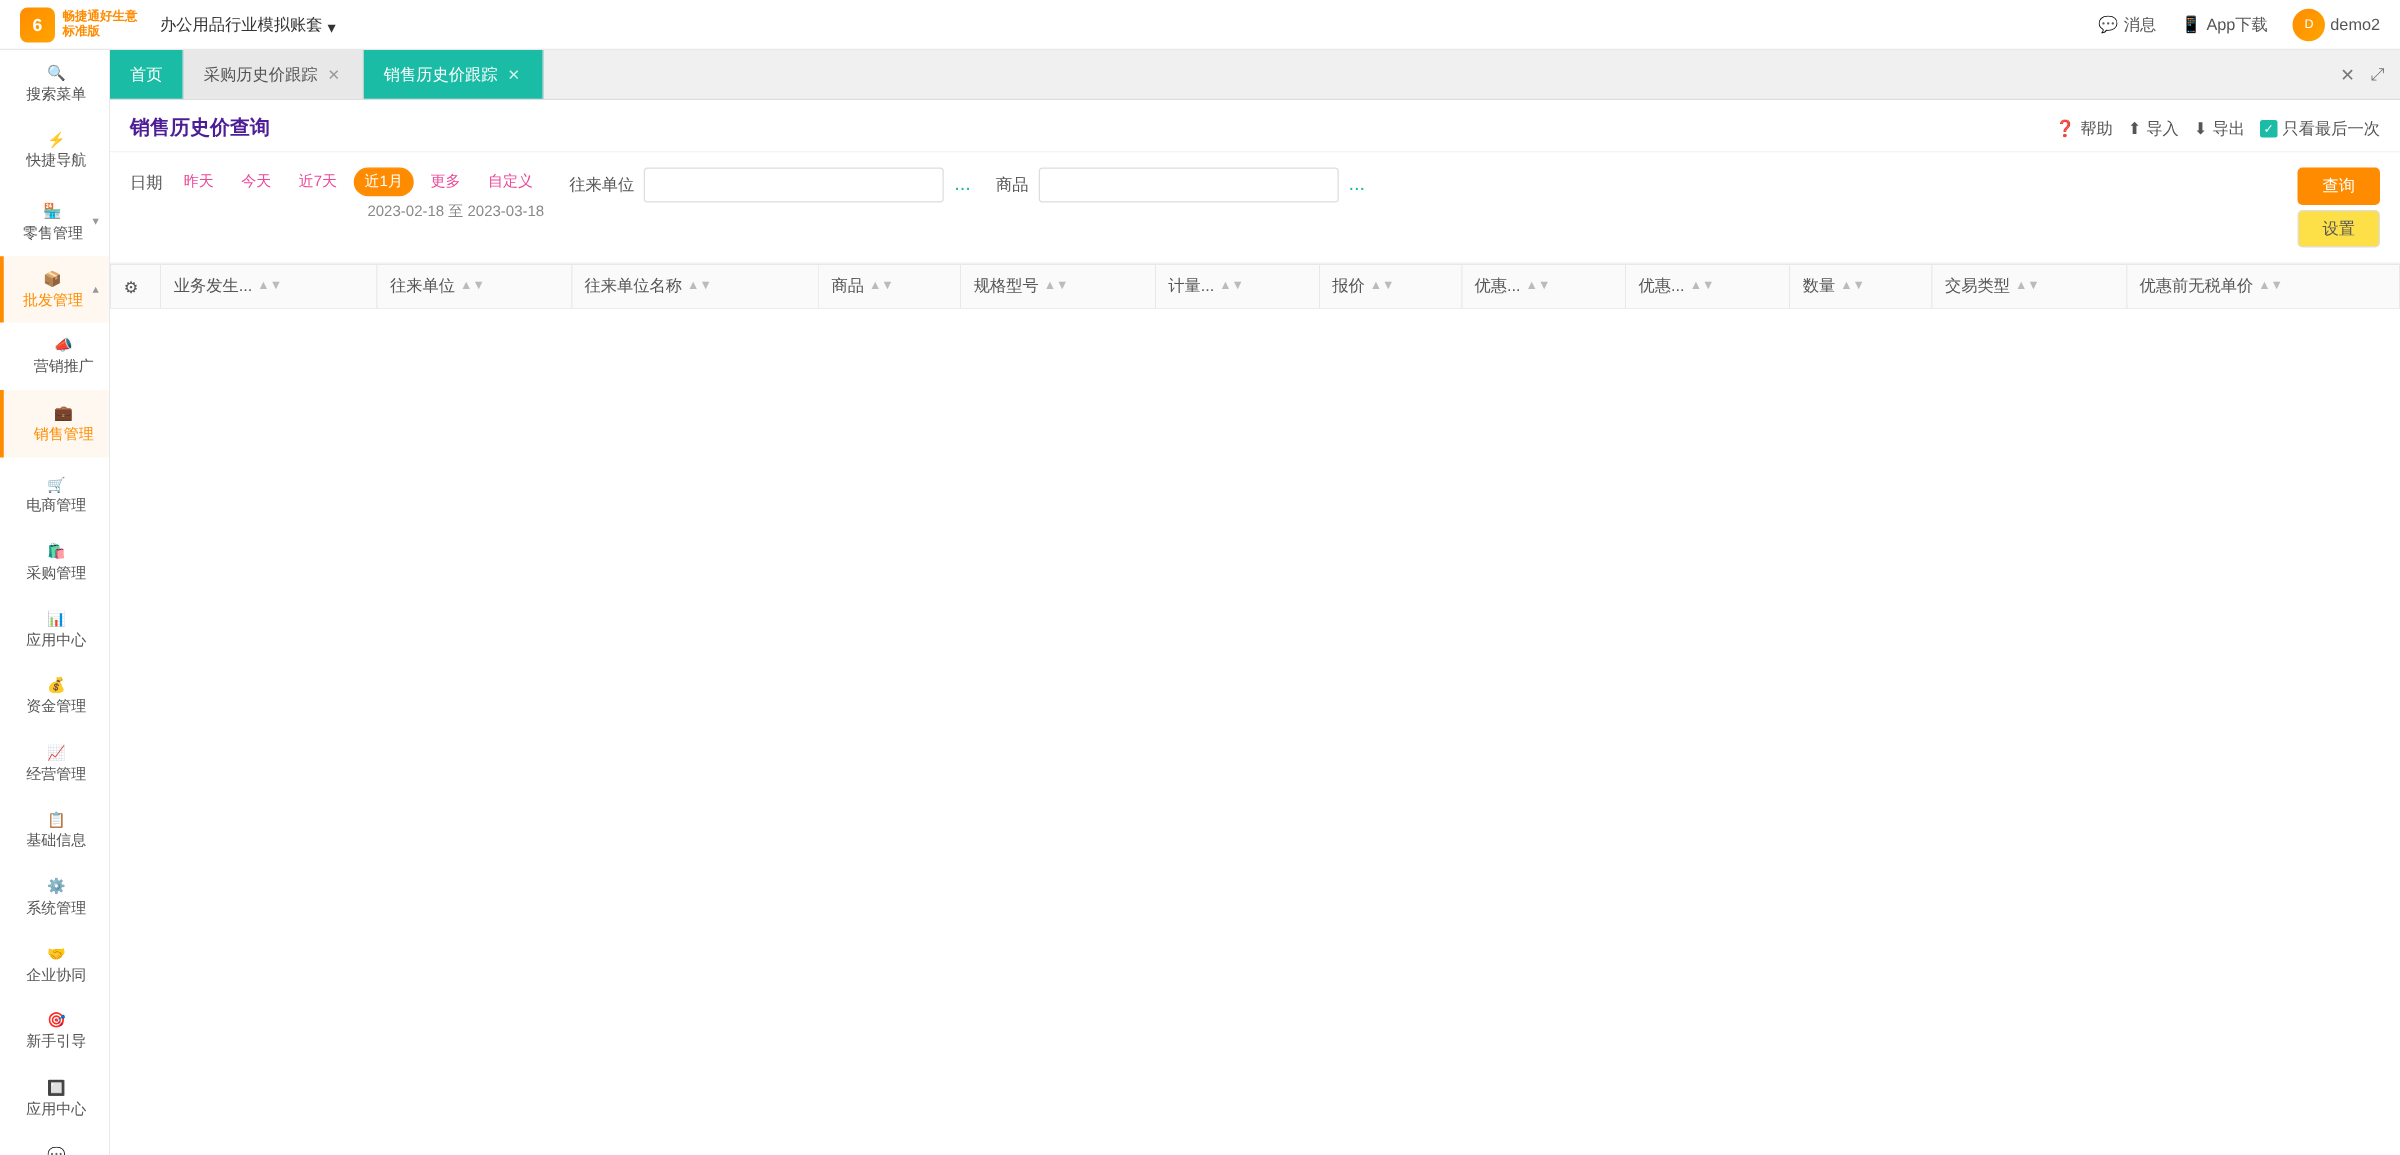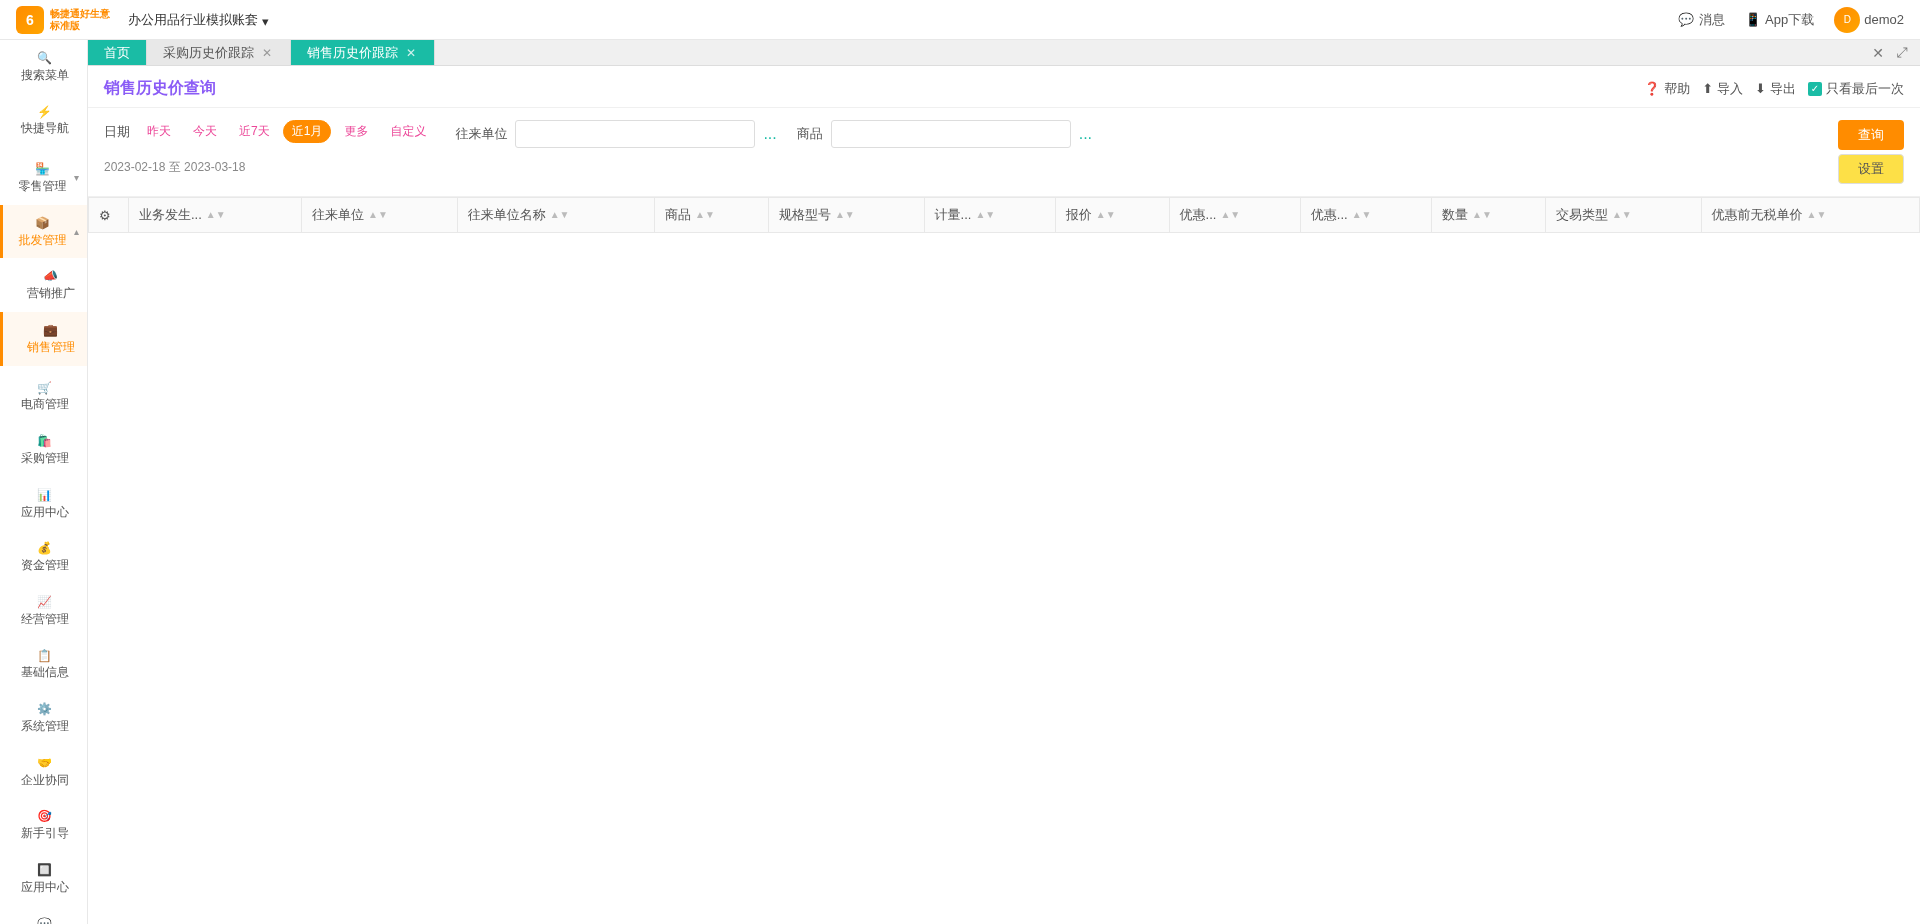--- a/index.html
+++ b/index.html
@@ -133,21 +133,21 @@
     
     .content-area {
       flex: 1;
       display: flex;
       flex-direction: column;
       overflow: hidden;
     }
 
     
     .tab-bar {
-      height: 26px;
+      height: 40px;
       background: #f0f0f0;
       display: flex;
       align-items: center;
       flex-shrink: 0;
       border-bottom: 1px solid #ddd;
     }
     .tab-item {
       display: flex;
       align-items: center;
       height: 100%;
@@ -214,21 +214,21 @@
       padding: 12px 16px 8px;
       border-bottom: 1px solid #f0f0f0;
       display: flex;
       align-items: center;
       justify-content: space-between;
       flex-shrink: 0;
     }
     .page-title {
       font-size: 16px;
       font-weight: bold;
-      color: #8b5cf6;
+      color: #4c1d95;
     }
     .page-header-actions {
       display: flex;
       align-items: center;
       gap: 12px;
     }
     .header-btn {
       display: flex;
       align-items: center;
       gap: 4px;
@@ -562,21 +562,21 @@
           <label class="checkbox-label">
             <div class="checkbox-checked">✓</div>
             <span>只看最后一次</span>
           </label>
         </div>
       </div>
 
       <div class="filter-area">
         <div class="filter-row">
 
-          <div style="display:flex;flex-direction:column;gap:12px;">
+          <div style="display:flex;flex-direction:column;gap:0;align-items:flex-end;">
             <div class="filter-group">
               <span class="filter-label">日期</span>
               <div class="filter-date-options">
                 <span class="date-btn">昨天</span>
                 <span class="date-btn">今天</span>
                 <span class="date-btn">近7天</span>
                 <span class="date-btn active">近1月</span>
                 <span class="date-btn">更多</span>
                 <span class="date-btn">自定义</span>
               </div>

